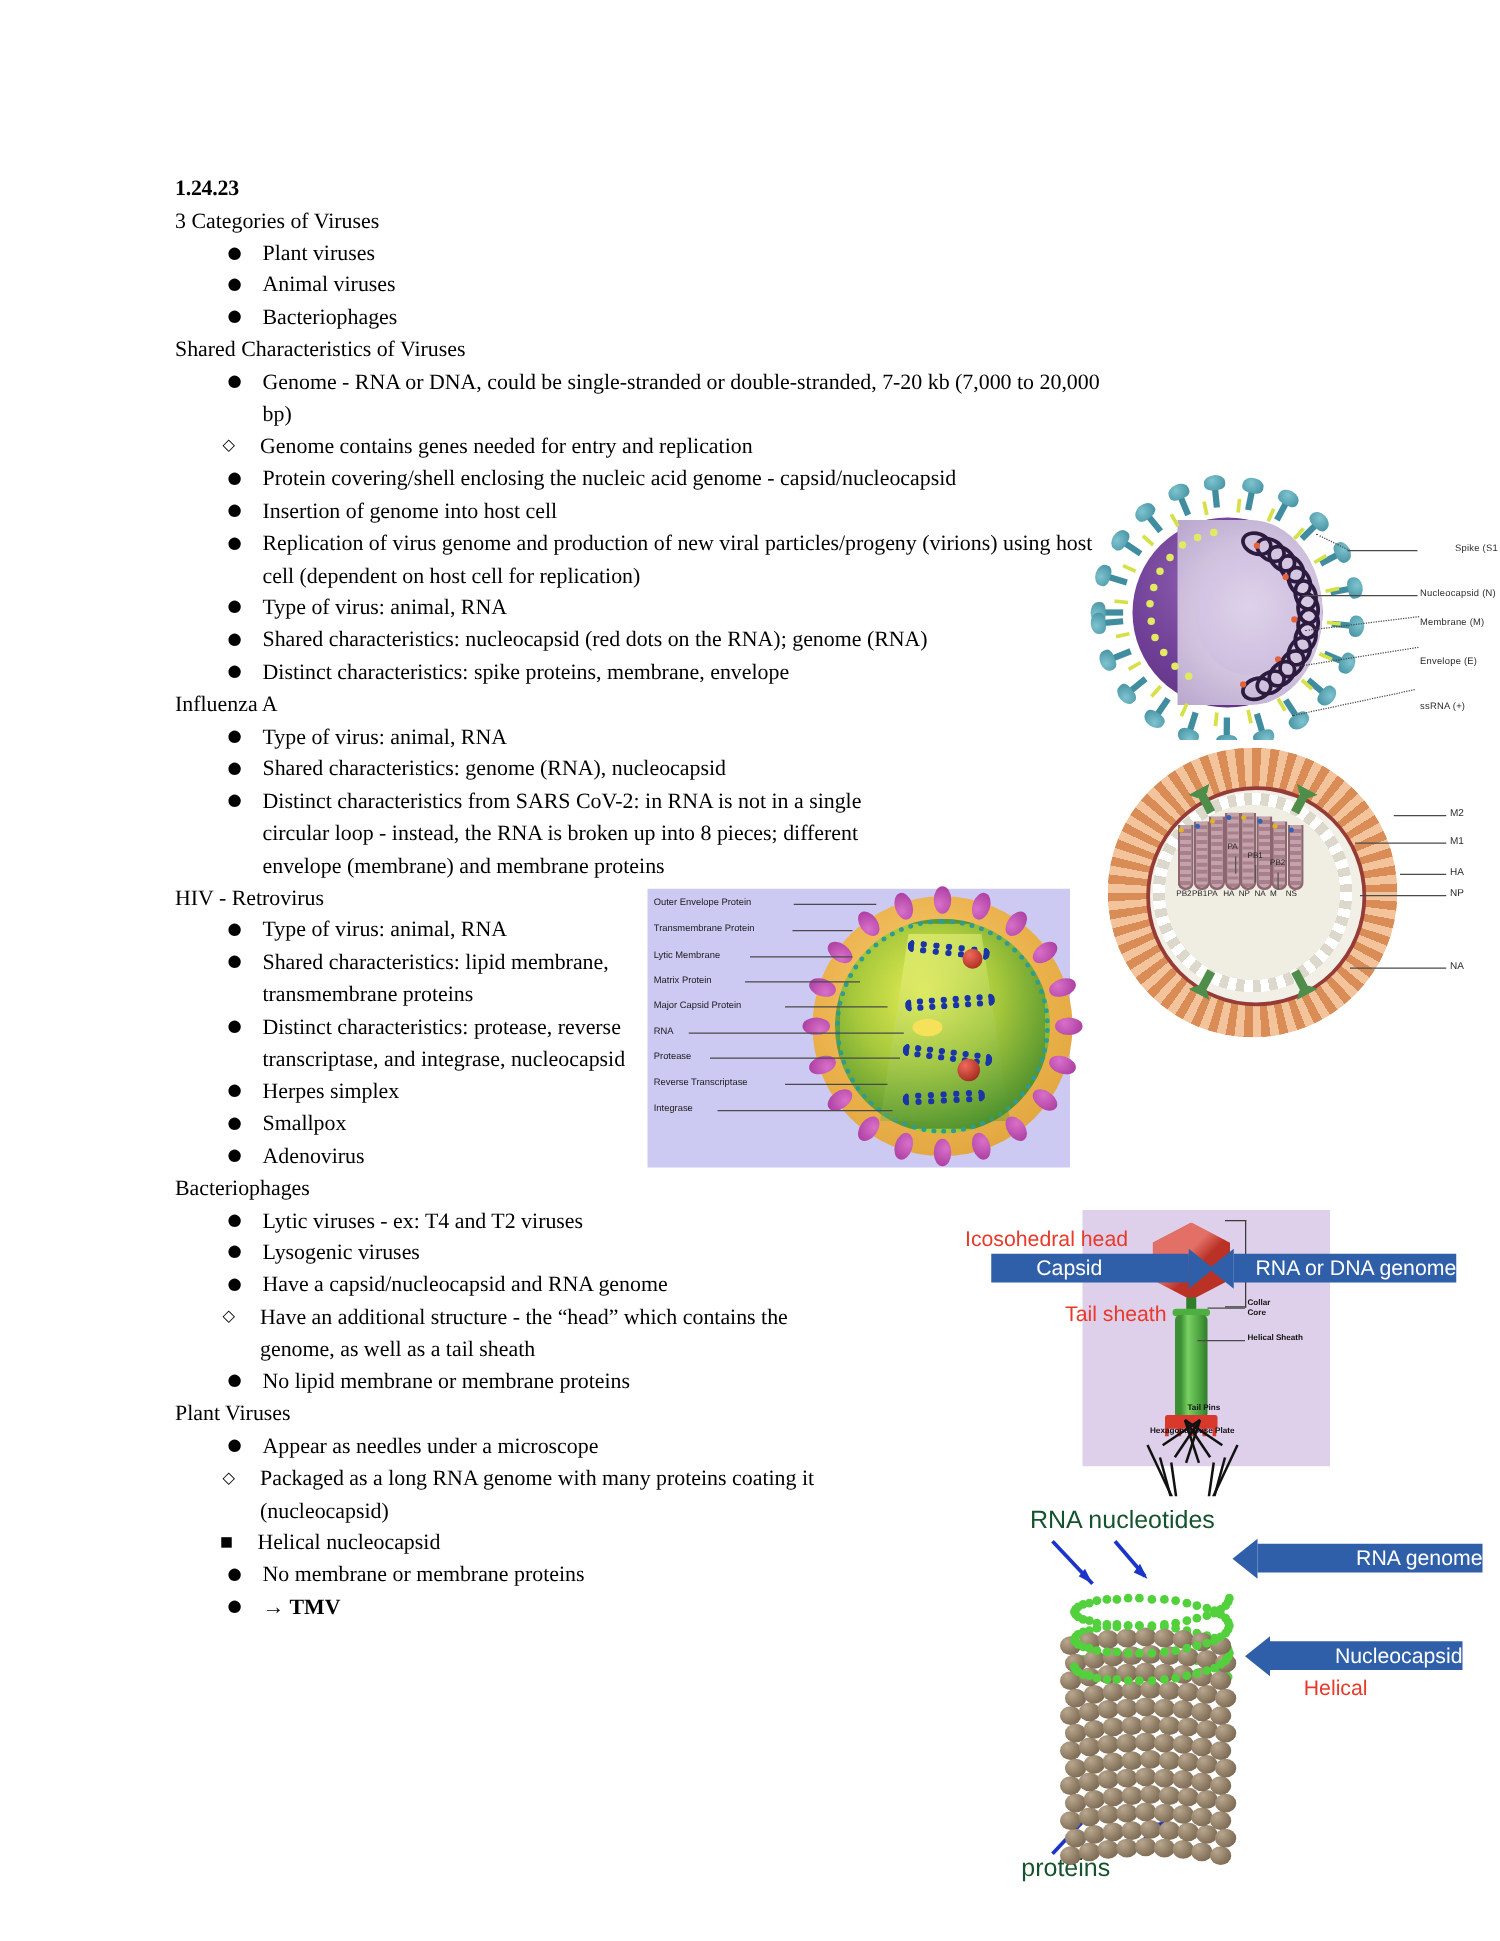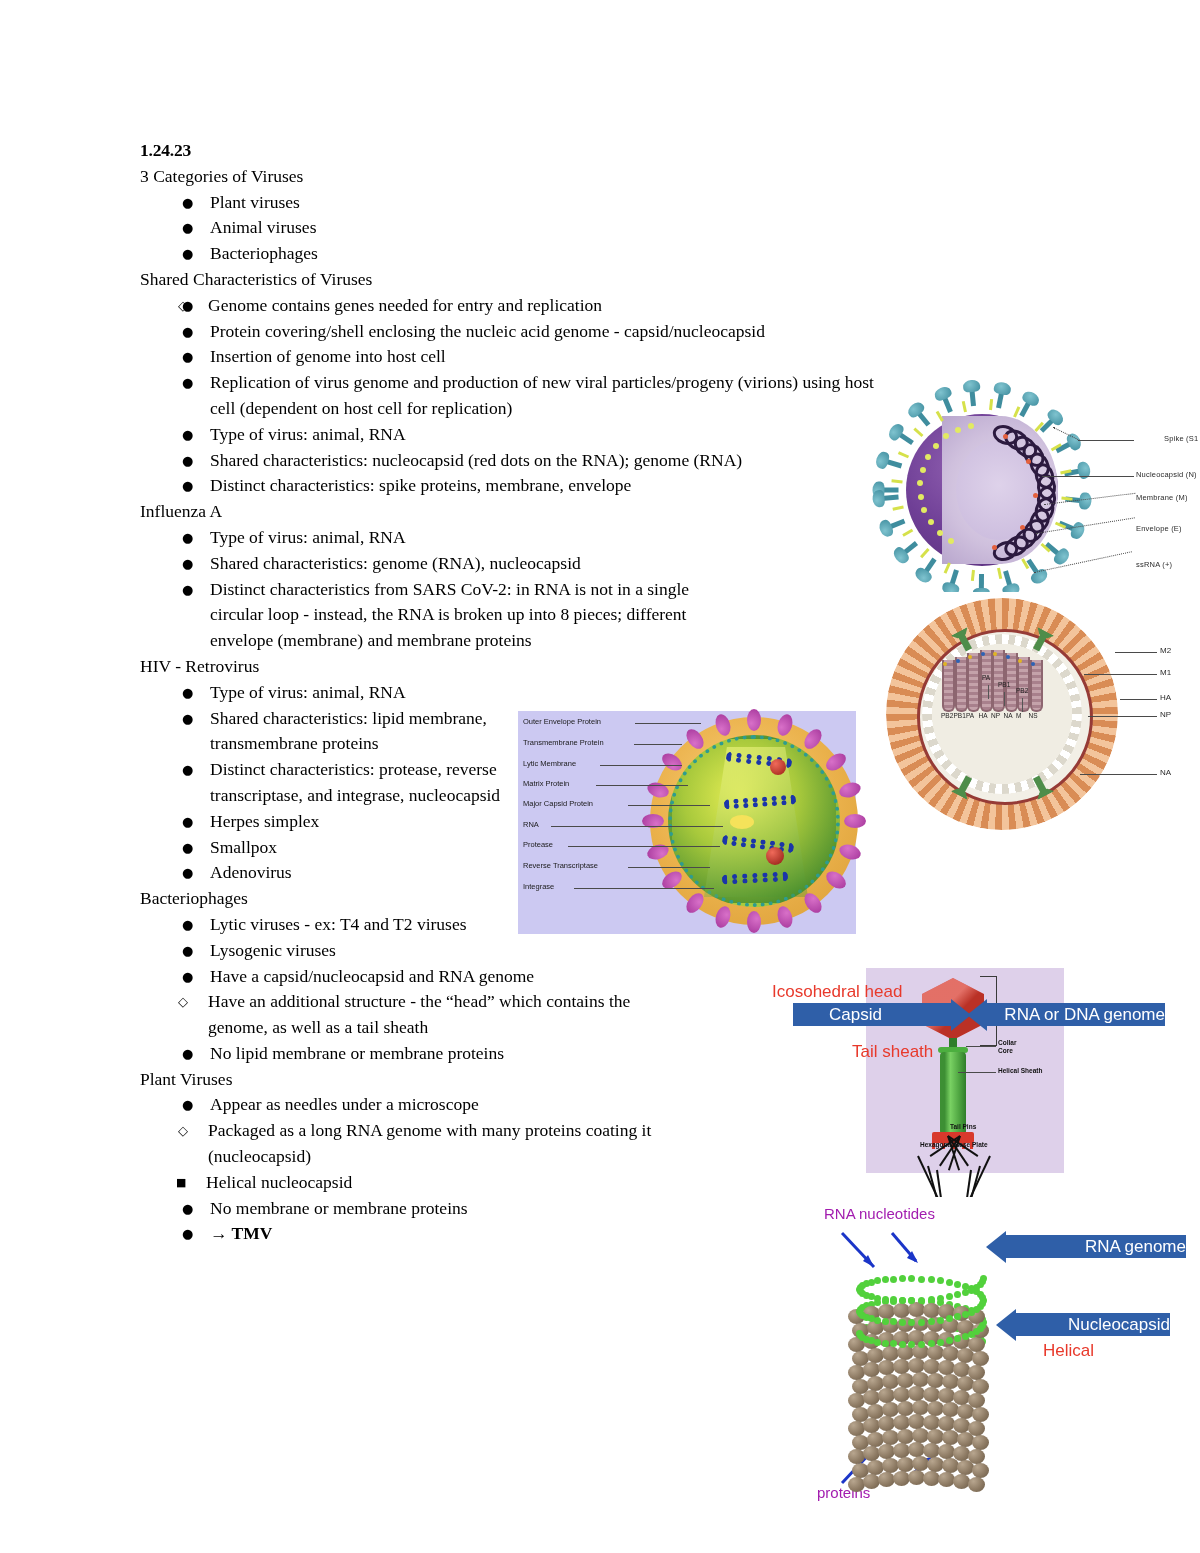--- a/index.html
+++ b/index.html
@@ -276,21 +276,21 @@
     background: #ffffff;
   }
   .pbead {
     position: absolute; width: 17px; height: 15px; border-radius: 50%;
     background: radial-gradient(circle at 32% 28%, #b8a68f 0%, #8d7a63 55%, #6a5a46 100%);
   }
   .rbead { position: absolute; width: 7px; height: 7px; border-radius: 50%; background: #52d13c; }
   .tmv-arrow { position: absolute; }
   #fig-tmv .blue-lbl {
     position: absolute; font-family: "Liberation Sans", sans-serif;
-    color: #a21caf; font-size: 15px; white-space: nowrap;
+    color: #14532d; font-size: 20px; white-space: nowrap;
   }
 </style>
 </head>
 <body>
 
 <div id="page">
 
   <div id="notes">
 
     <p class="h-line bold">1.24.23</p>
@@ -308,20 +308,21 @@
       <li class="item">
           <span class="bullet">●</span>
           <span class="txt">Bacteriophages</span>
         </li>
     </ul>
 
     <p class="h-line">Shared Characteristics of Viruses</p>
     <ul class="lvl lvl1">
       <li class="item">
           <span class="bullet">●</span>
+          <span class="txt">Genome - RNA or DNA, could be single-stranded or double-stranded, 7-20 kb (7,000 to 20,000 bp)</span>
         <ul class="lvl lvl2" style="margin-left:-70px">
           <li class="item">
               <span class="bullet">◇</span>
               <span class="txt">Genome contains genes needed for entry and replication</span>
             </li>
         </ul>
       </li>
       <li class="item">
           <span class="bullet">●</span>
           <span class="txt">Protein covering/shell enclosing the nucleic acid genome - capsid/nucleocapsid</span>

